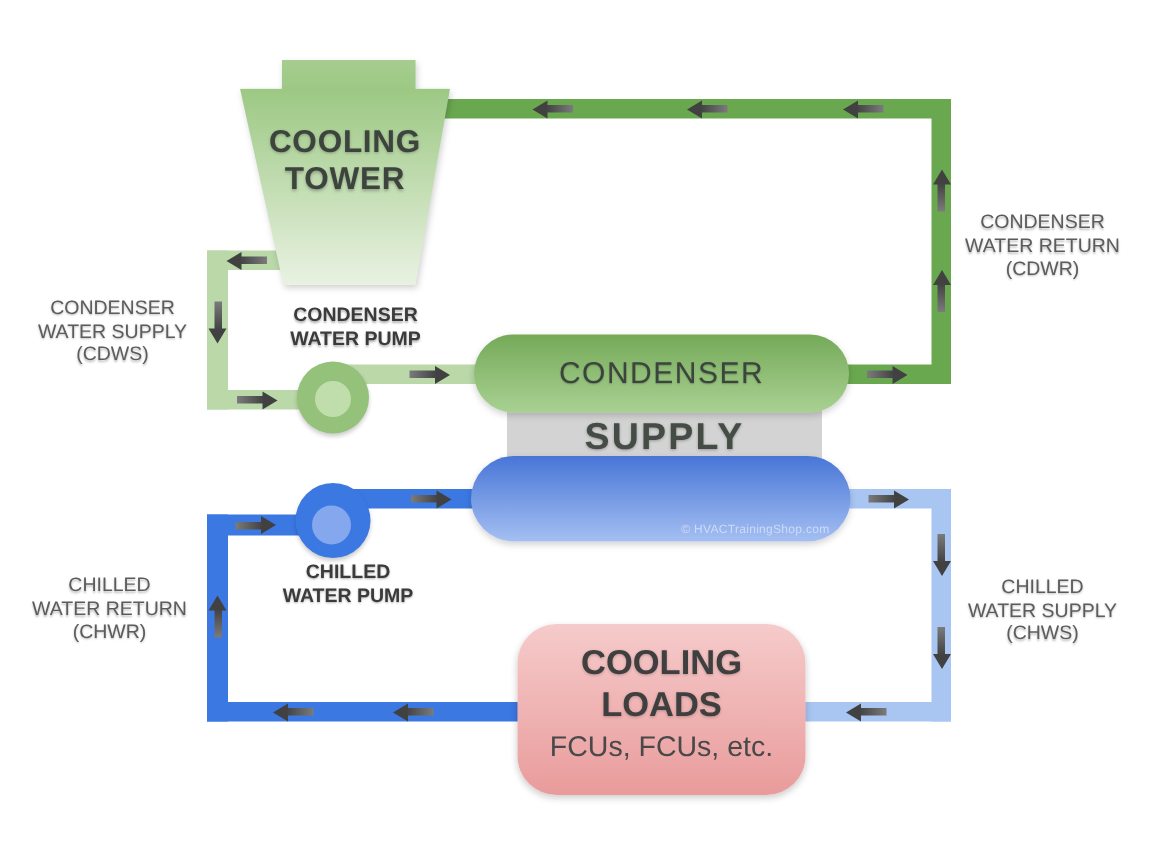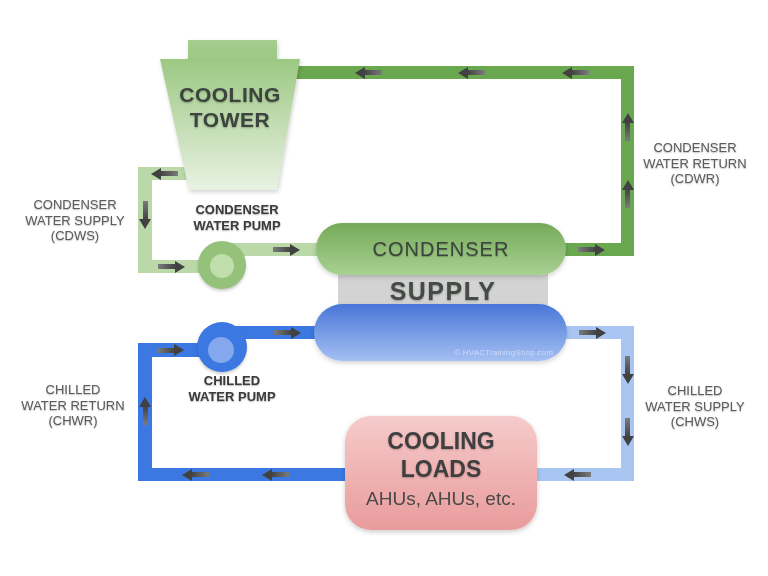--- a/index.html
+++ b/index.html
@@ -188,21 +188,21 @@
     <div class="pump-inner"></div>
   </div>
   <div class="pump-b">
     <div class="pump-body"></div>
     <div class="pump-inner"></div>
   </div>
 
   <div class="loads">
     <div class="loads-title">COOLING
 LOADS</div>
-    <div class="loads-sub">AHUs, AHUs, etc.</div>
+    <div class="loads-sub">FCUs, FCUs, etc.</div>
   </div>
 
   <div class="pump-label" style="left:157px;top:202px;width:160px">CONDENSER
 WATER PUMP</div>
   <div class="pump-label" style="left:152px;top:373px;width:160px">CHILLED
 WATER PUMP</div>
   <div class="side-label" style="left:5px;top:197px;width:140px">CONDENSER
 WATER SUPPLY
 (CDWS)</div>
   <div class="side-label" style="left:625px;top:140px;width:140px">CONDENSER

